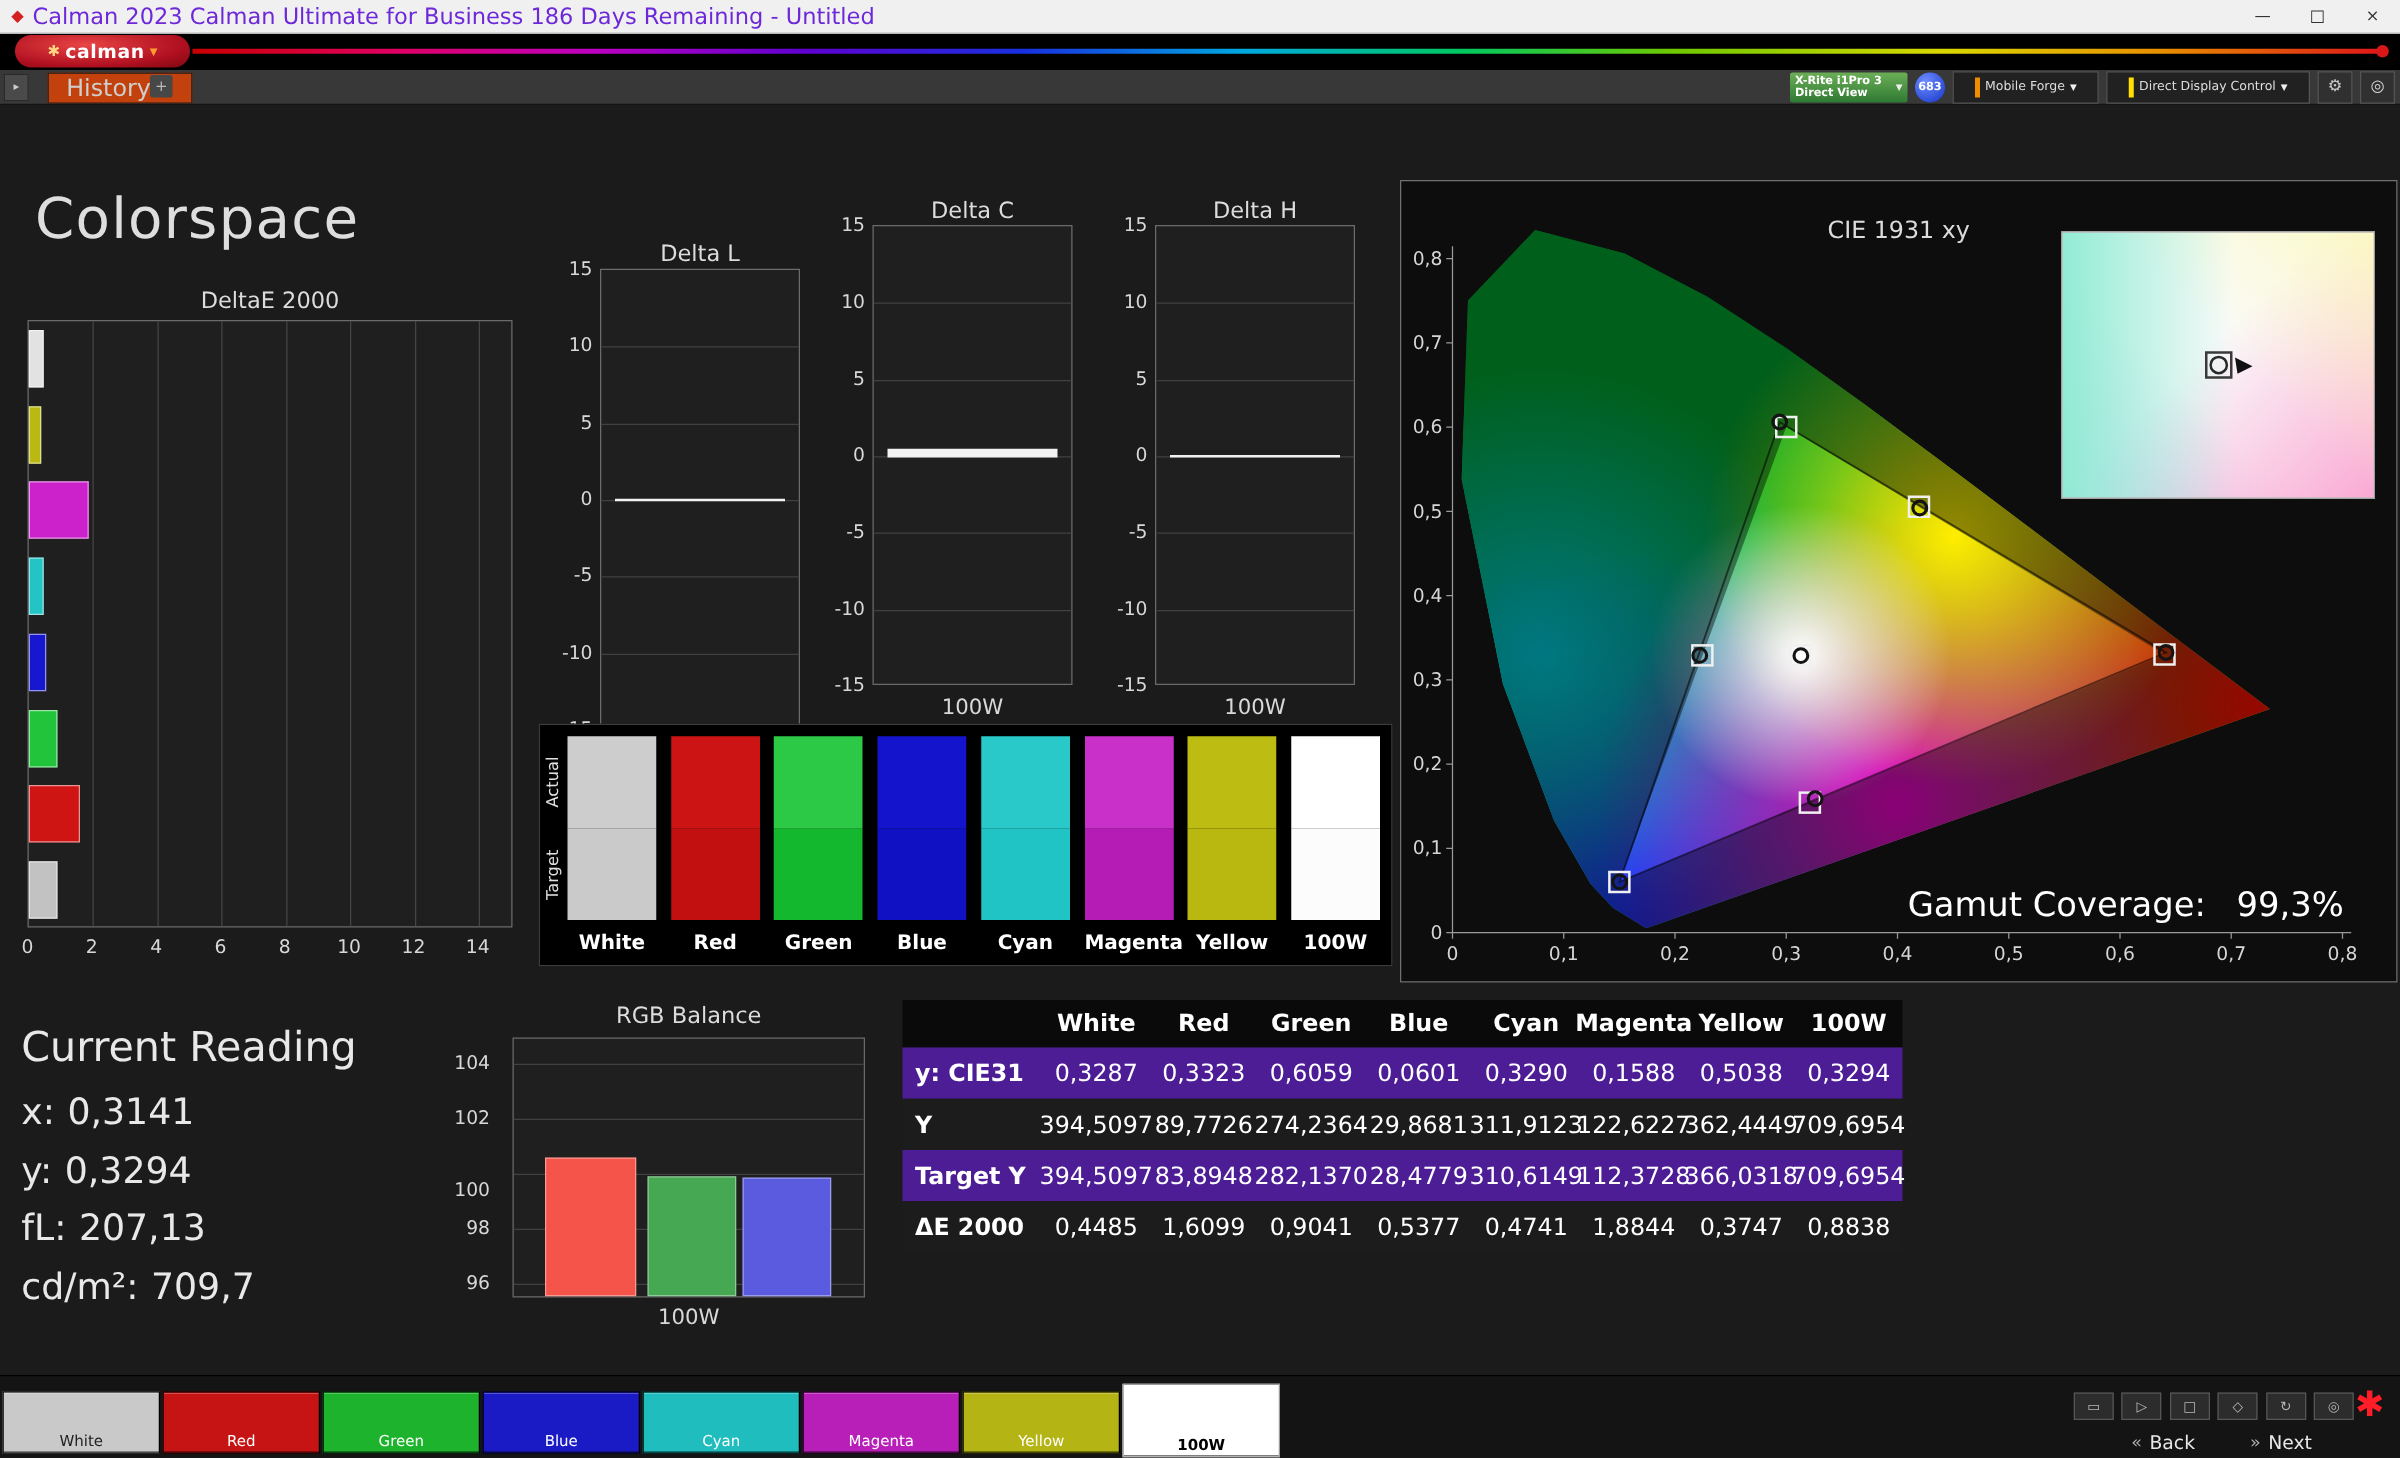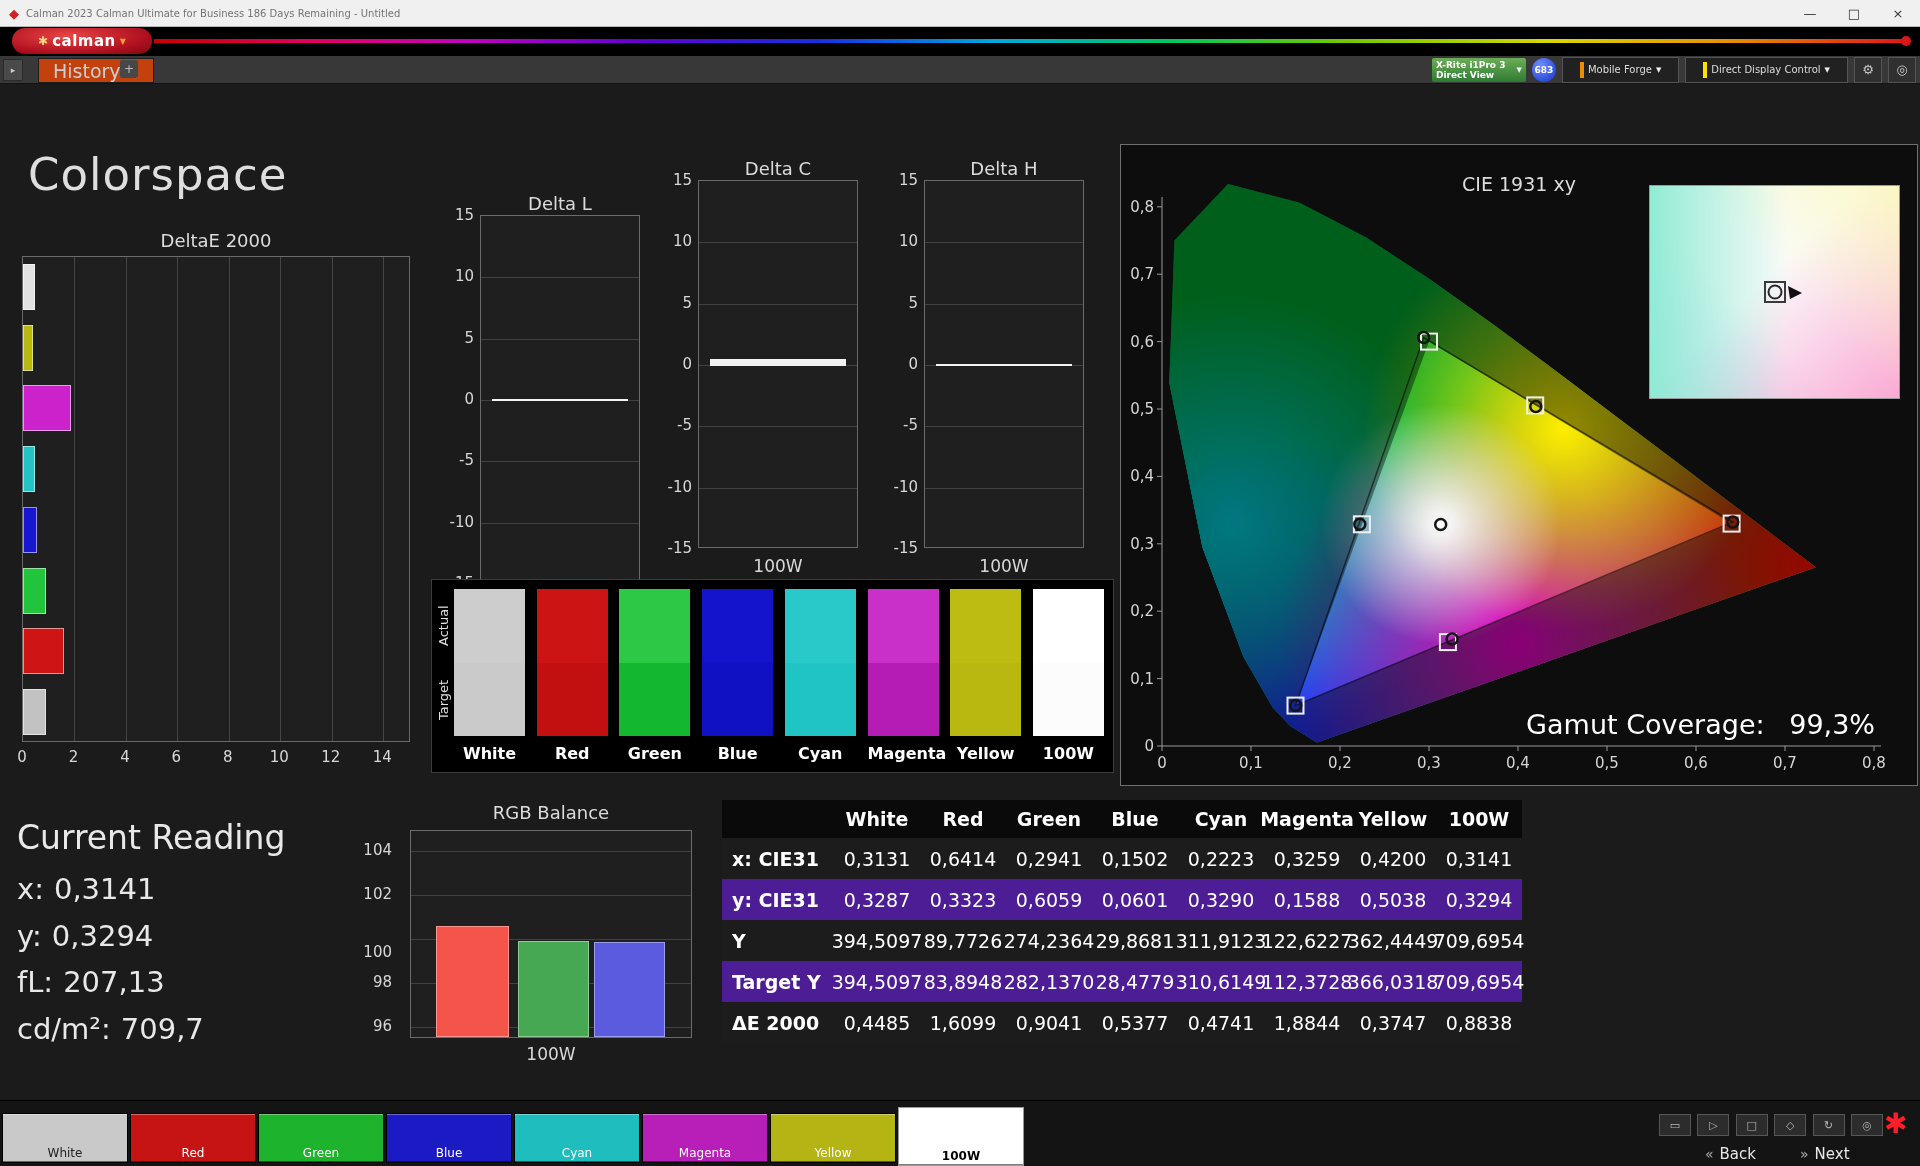--- a/index.html
+++ b/index.html
@@ -3,21 +3,21 @@
 <meta charset="utf-8">
 <style>
   html,body{margin:0;padding:0}
   body{width:1920px;height:1166px;position:relative;background:#1b1b1b;overflow:hidden;
        font-family:"DejaVu Sans",sans-serif;}
 
   
   #titlebar{position:absolute;left:0;top:0;width:1920px;height:26px;background:#f0f0f0;
             border-bottom:1px solid #b8b8b8;display:flex;align-items:center;z-index:10}
   #titlebar .app-icon{font-size:13px;margin:0 7px 0 9px;color:#d42020}
-  #titlebar .title-text{font-size:10px;color:#737373}
+  #titlebar .title-text{font-size:18px;color:#6d28d9}
   #win-controls{position:absolute;right:0;top:0;height:26px;display:flex}
   .win-btn{width:44px;height:26px;display:flex;align-items:center;justify-content:center;
            font-size:13px;color:#333;cursor:default}
 
   
   #logobar{position:absolute;left:0;top:26px;width:1920px;height:30px;background:#000}
   #logo{position:absolute;left:12px;top:2px;width:140px;height:26px;border-radius:13px;
         background:radial-gradient(ellipse at 40% 30%,#e84545,#b01020 65%,#7c0810);
         display:flex;align-items:center;justify-content:center;gap:4px}
   #logo .logo-symbol{color:#ffd780;font-size:12px}
@@ -475,31 +475,20 @@
       <div class="t-cell t-rowlabel"></div>
       <div class="t-cell">White</div>
       <div class="t-cell">Red</div>
       <div class="t-cell">Green</div>
       <div class="t-cell">Blue</div>
       <div class="t-cell">Cyan</div>
       <div class="t-cell">Magenta</div>
       <div class="t-cell">Yellow</div>
       <div class="t-cell">100W</div>
     </div>
-    <div class="t-row t-dark">
-      <div class="t-cell t-rowlabel">x: CIE31</div>
-      <div class="t-cell">0,3131</div>
-      <div class="t-cell">0,6414</div>
-      <div class="t-cell">0,2941</div>
-      <div class="t-cell">0,1502</div>
-      <div class="t-cell">0,2223</div>
-      <div class="t-cell">0,3259</div>
-      <div class="t-cell">0,4200</div>
-      <div class="t-cell">0,3141</div>
-    </div>
     <div class="t-row t-light">
       <div class="t-cell t-rowlabel">y: CIE31</div>
       <div class="t-cell">0,3287</div>
       <div class="t-cell">0,3323</div>
       <div class="t-cell">0,6059</div>
       <div class="t-cell">0,0601</div>
       <div class="t-cell">0,3290</div>
       <div class="t-cell">0,1588</div>
       <div class="t-cell">0,5038</div>
       <div class="t-cell">0,3294</div>

